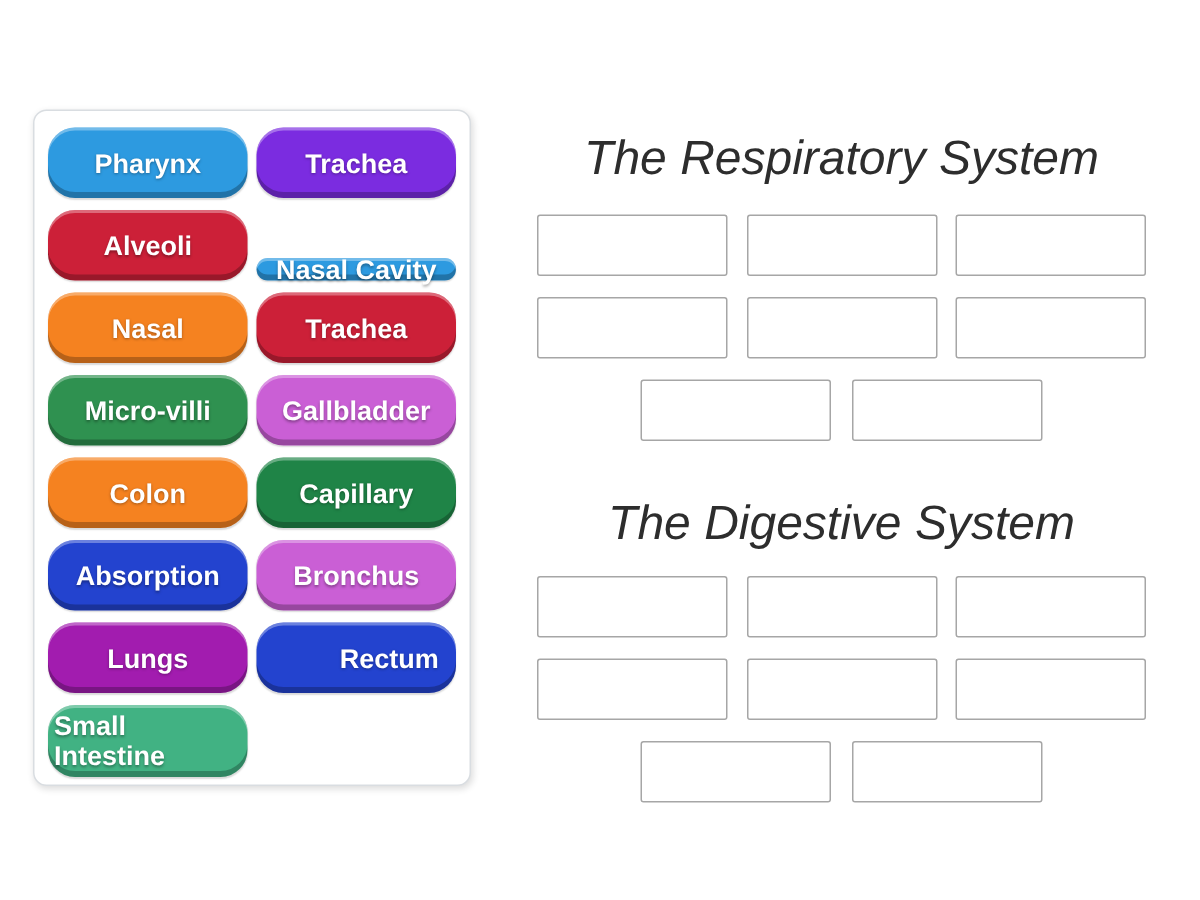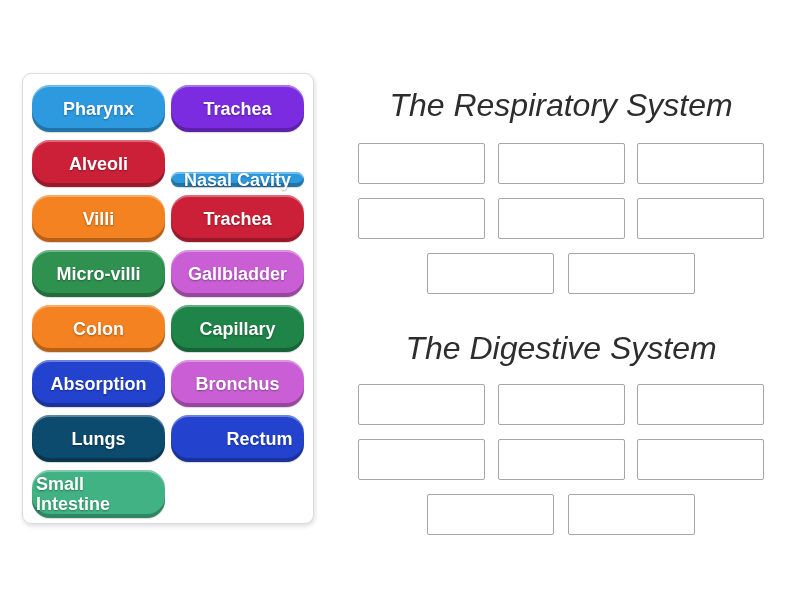--- a/index.html
+++ b/index.html
@@ -57,29 +57,29 @@
 <body>
 
 <div class="stage">
 
   <div class="word-bank">
     <div class="tile-grid" id="tile-grid">
         <div class="tile" style="background: rgb(45, 154, 224);">Pharynx</div>
         <div class="tile" style="background: rgb(123, 44, 224);">Trachea</div>
         <div class="tile" style="background: rgb(204, 32, 56);">Alveoli</div>
         <div class="tile" style="background: rgb(45, 154, 224); margin-top: 32px;">Nasal Cavity</div>
-        <div class="tile" style="background: rgb(245, 130, 32);">Villi</div>
+        <div class="tile" style="background: rgb(245, 130, 32);">Nasal</div>
         <div class="tile" style="background: rgb(204, 32, 56);">Trachea</div>
         <div class="tile" style="background: rgb(47, 145, 80);">Micro-villi</div>
         <div class="tile" style="background: rgb(202, 95, 213);">Gallbladder</div>
         <div class="tile" style="background: rgb(245, 130, 32);">Colon</div>
         <div class="tile" style="background: rgb(31, 132, 71);">Capillary</div>
         <div class="tile" style="background: rgb(35, 67, 207);">Absorption</div>
         <div class="tile" style="background: rgb(202, 95, 213);">Bronchus</div>
-        <div class="tile" style="background: #0c4a6e;">Lungs</div>
+        <div class="tile" style="background: #a21caf;">Lungs</div>
         <div class="tile" style="background: rgb(35, 67, 207); padding-left: 48px;">Rectum</div>
         <div class="tile" style="background: rgb(65, 178, 131);">Small Intestine</div>
       </div>
   </div>
 
   <div class="right-panel">
 
     <div class="group-title" id="resp-title">The Respiratory System</div>
     <div class="slot-row spread" id="resp-row-0">
         <div class="slot" style="border-color: rgb(166, 166, 166);"></div>

